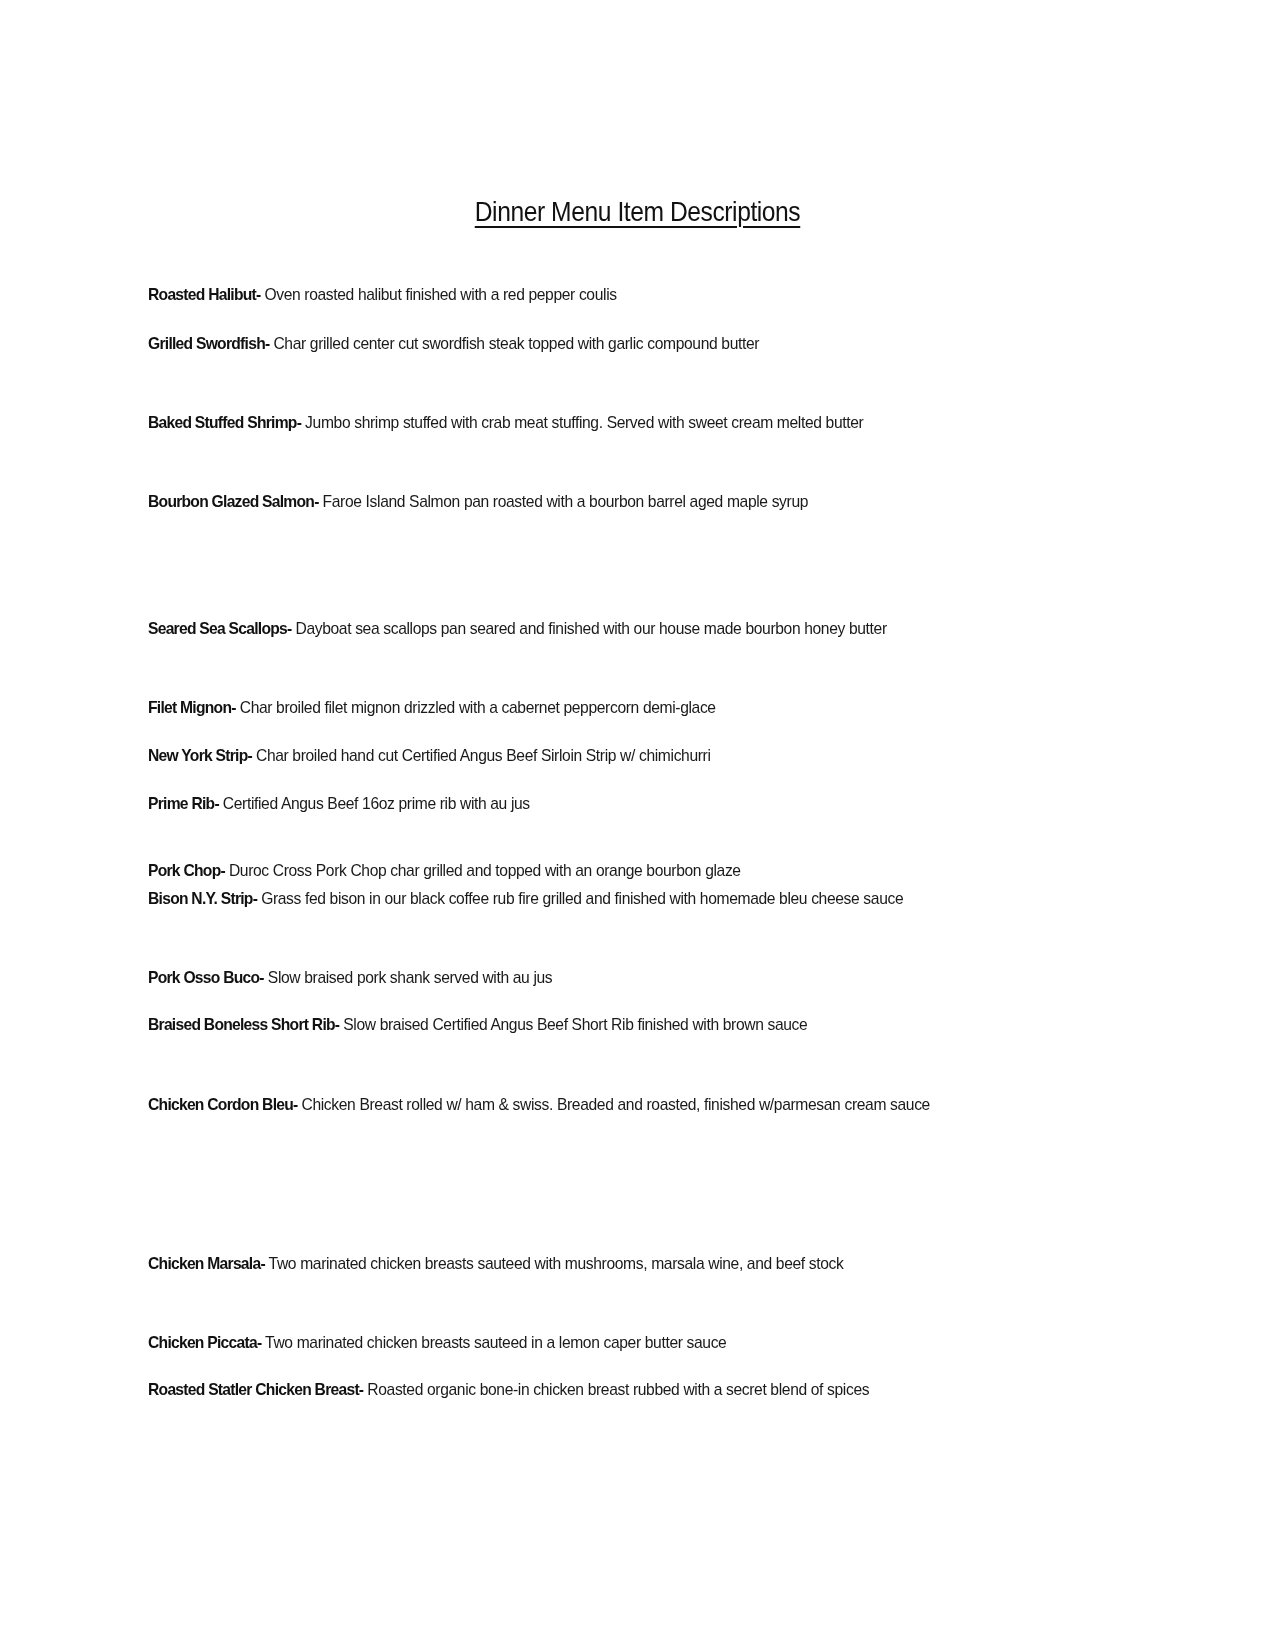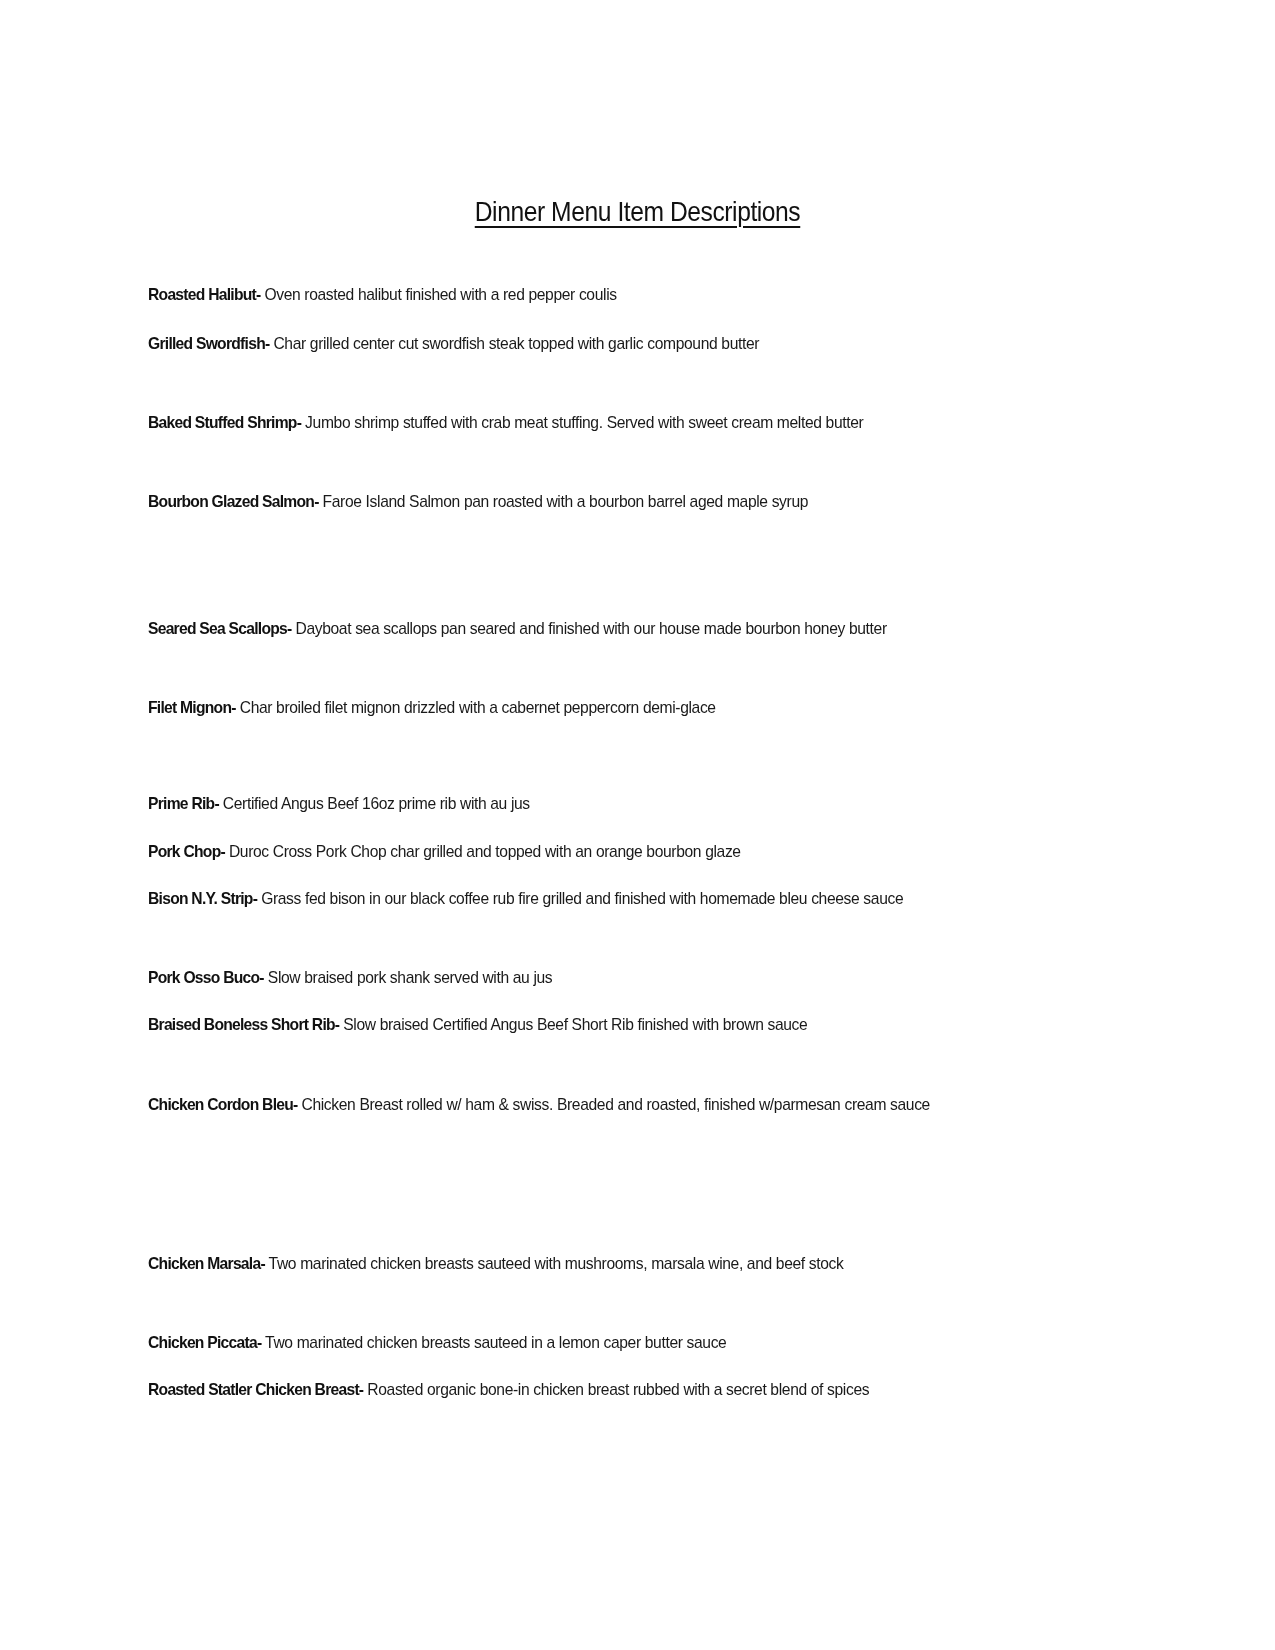--- a/index.html
+++ b/index.html
@@ -76,24 +76,25 @@
 
   <div class="item" style="top:279px"><span class="inner"><span class="name">Grilled Swordfish-</span><span class="desc"> Char grilled center cut swordfish steak topped with garlic compound butter</span></span></div>
 
   <div class="item" style="top:437px"><span class="inner"><span class="name">Bourbon Glazed Salmon-</span><span class="desc"> Faroe Island Salmon pan roasted with a bourbon barrel aged maple syrup</span></span></div>
 
 
   <div class="item" style="top:564px"><span class="inner"><span class="name">Seared Sea Scallops-</span><span class="desc"> Dayboat sea scallops pan seared and finished with our house made bourbon honey butter</span></span></div>
 
   <div class="item" style="top:643px"><span class="inner"><span class="name">Filet Mignon-</span><span class="desc"> Char broiled filet mignon drizzled with a cabernet peppercorn demi-glace</span></span></div>
 
+  <div class="item" style="top:691px"><span class="inner"><span class="name">New York Strip-</span><span class="desc"> Char broiled hand cut Certified Angus Beef Sirloin Strip w/ chimichurri</span></span></div>
 
   <div class="item" style="top:739px"><span class="inner"><span class="name">Prime Rib-</span><span class="desc"> Certified Angus Beef 16oz prime rib with au jus</span></span></div>
 
-  <div class="item" style="top:787px"><span class="inner"><span class="name">Pork Chop-</span><span class="desc"> Duroc Cross Pork Chop char grilled and topped with an orange bourbon glaze</span></span></div>
+  <div class="item" style="top:806px"><span class="inner"><span class="name">Pork Chop-</span><span class="desc"> Duroc Cross Pork Chop char grilled and topped with an orange bourbon glaze</span></span></div>
 
   <div class="item" style="top:834px"><span class="inner"><span class="name">Bison N.Y. Strip-</span><span class="desc"> Grass fed bison in our black coffee rub fire grilled and finished with homemade bleu cheese sauce</span></span></div>
 
   <div class="item" style="top:960px"><span class="inner"><span class="name">Braised Boneless Short Rib-</span><span class="desc"> Slow braised Certified Angus Beef Short Rib finished with brown sauce</span></span></div>
 
   <div class="item" style="top:913px"><span class="inner"><span class="name">Pork Osso Buco-</span><span class="desc"> Slow braised pork shank served with au jus</span></span></div>
 
   <div class="item" style="top:1040px"><span class="inner"><span class="name">Chicken Cordon Bleu-</span><span class="desc"> Chicken Breast rolled w/ ham &amp; swiss. Breaded and roasted, finished w/parmesan cream sauce</span></span></div>
 
 

